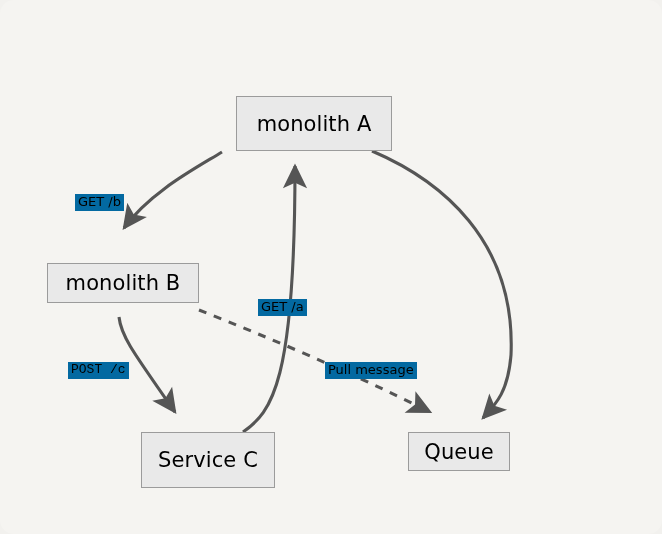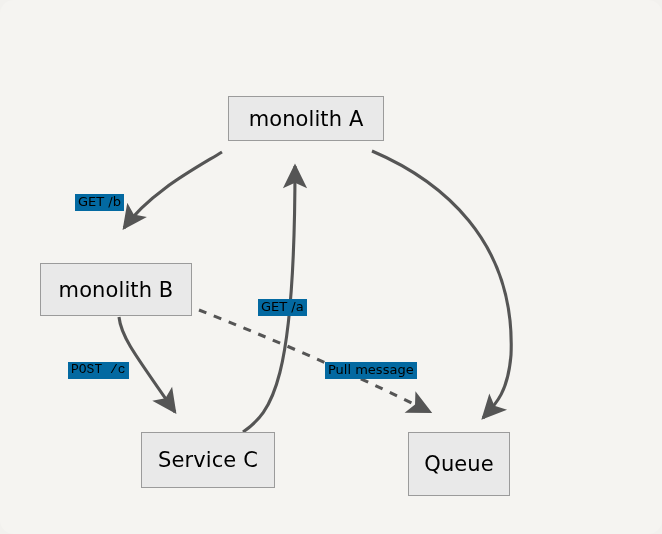--- a/index.html
+++ b/index.html
@@ -71,33 +71,33 @@
 
     <path d="M 119 317 C 121 336, 133 352, 175 412" fill="none" stroke="#555555" stroke-width="3.1" marker-end="url(#arrowhead)"></path>
 
     <path d="M 243 432 C 272 412, 295 382, 295 166" fill="none" stroke="#555555" stroke-width="3.1" marker-end="url(#arrowhead)"></path>
 
     <path d="M 372 151 C 440 180, 516 240, 511 355 C 508 392, 496 404, 483 418" fill="none" stroke="#555555" stroke-width="3.1" marker-end="url(#arrowhead)"></path>
 
     <path d="M 199 310 C 270 338, 350 372, 430 412" fill="none" stroke="#555555" stroke-width="3.1" stroke-dasharray="8 8" marker-end="url(#arrowhead)"></path>
   </svg>
 
-  <div class="node" style="left:228px; top:96px; width:156px; height:45px;">
+  <div class="node" style="left:236px; top:96px; width:156px; height:55px;">
     <span>monolith A</span>
   </div>
 
-  <div class="node" style="left:40px; top:263px; width:152px; height:53px;">
+  <div class="node" style="left:47px; top:263px; width:152px; height:40px;">
     <span>monolith B</span>
   </div>
 
   <div class="node" style="left:141px; top:432px; width:134px; height:56px;">
     <span>Service C</span>
   </div>
 
-  <div class="node" style="left:408px; top:432px; width:102px; height:64px;">
+  <div class="node" style="left:408px; top:432px; width:102px; height:39px;">
     <span>Queue</span>
   </div>
 
   <div class="edge-label" style="left:75px; top:194px;">GET /b</div>
 
   <div class="edge-label" style="left:68px; top:362px;font-family:Liberation Mono, monospace;">POST /c</div>
 
   <div class="edge-label" style="left:258px; top:279px;margin-top:20px;">GET /a</div>
 
 

